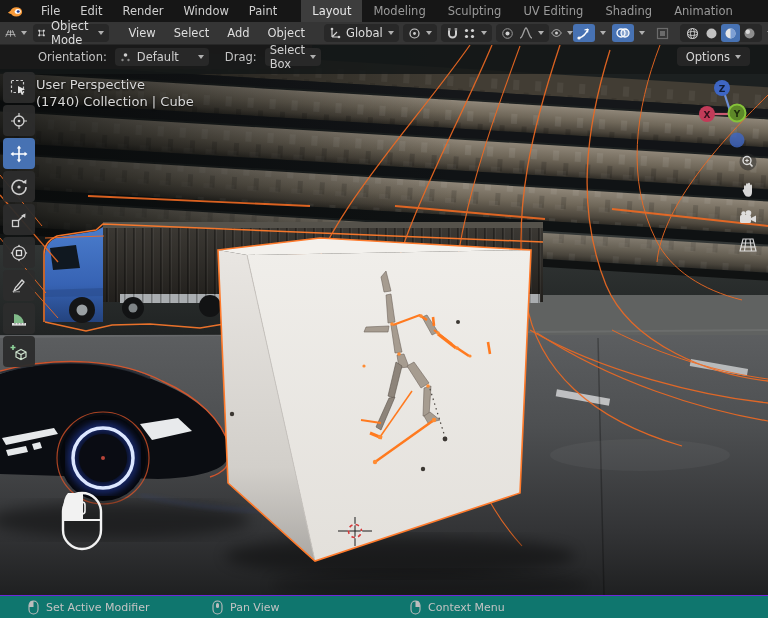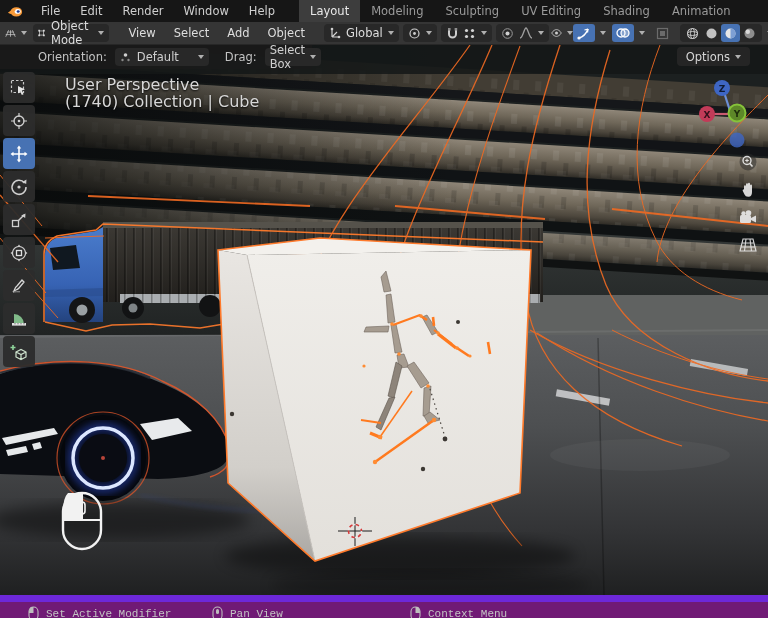--- a/index.html
+++ b/index.html
@@ -40,30 +40,30 @@
     border-radius:4px; height:19px; display:flex; align-items:center; padding:0 9px; color:#d6d6d6; }
 
   
   #toolbar { position:absolute; left:3px; top:72px; width:34px; z-index:30; display:flex;
     flex-direction:column; gap:2px; }
   .tool { width:32px; height:31px; background:rgba(44,44,44,.95); border-radius:4px;
     display:flex; align-items:center; justify-content:center; }
   .tool.active { background:#4772b3; }
 
   
-  #vp-text { position:absolute; left:65px; top:76px; z-index:25; color:#d8d8d8; font-size:16px;
+  #vp-text { position:absolute; left:36px; top:76px; z-index:25; color:#d8d8d8; font-size:13px;
     line-height:17px; text-shadow:0 1px 2px rgba(0,0,0,.9); }
 
   
   .navbtn { position:absolute; width:24px; height:24px; display:flex; align-items:center;
     justify-content:center; z-index:25; opacity:.92; }
 
   
-  #statusbar { position:absolute; left:0; top:595px; width:768px; height:23px; background:#701a75;
-    border-top:7px solid #6d28d9; z-index:40; font-size:11px; color:#c3c3c3;font-family:Liberation Mono, monospace; }
+  #statusbar { position:absolute; left:0; top:595px; width:768px; height:23px; background:#0f766e;
+    border-top:1px solid #6d28d9; z-index:40; font-size:11px; color:#c3c3c3; }
   .statusitem { position:absolute; top:0; height:23px; display:flex; align-items:center; gap:7px; }
 
   #scene { position:absolute; left:0; top:0; z-index:1; }
   svg text { user-select:none; }
 </style>
 </head>
 <body>
 
 <div id="stage">
 
@@ -300,21 +300,21 @@
   <svg class="logo" viewBox="0 0 18 14">
     <ellipse cx="10.5" cy="8" rx="6.5" ry="5.2" fill="#f79a3a"></ellipse>
     <ellipse cx="12" cy="7.5" rx="3.4" ry="2.7" fill="#fff"></ellipse>
     <ellipse cx="12.6" cy="7.5" rx="1.7" ry="1.4" fill="#1d3a8f"></ellipse>
     <path d="M1,9 L8,3.5 L10,6 L4,10.5 Z" fill="#f79a3a"></path>
   </svg>
   <span class="menu">File</span>
   <span class="menu">Edit</span>
   <span class="menu">Render</span>
   <span class="menu">Window</span>
-  <span class="menu">Help</span>
+  <span class="menu">Paint</span>
   <div id="tabs">
     <span class="tab active">Layout</span>
     <span class="tab">Modeling</span>
     <span class="tab">Sculpting</span>
     <span class="tab">UV Editing</span>
     <span class="tab">Shading</span>
     <span class="tab">Animation</span>
 
   </div>
 </div>

